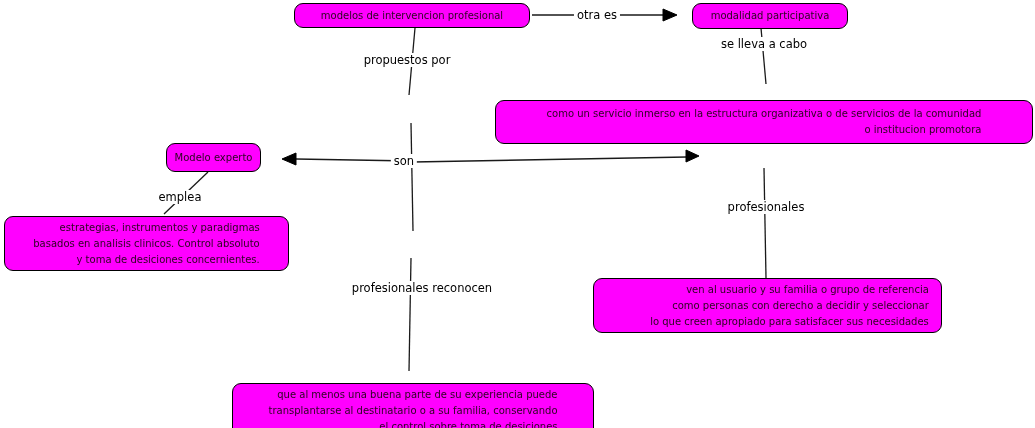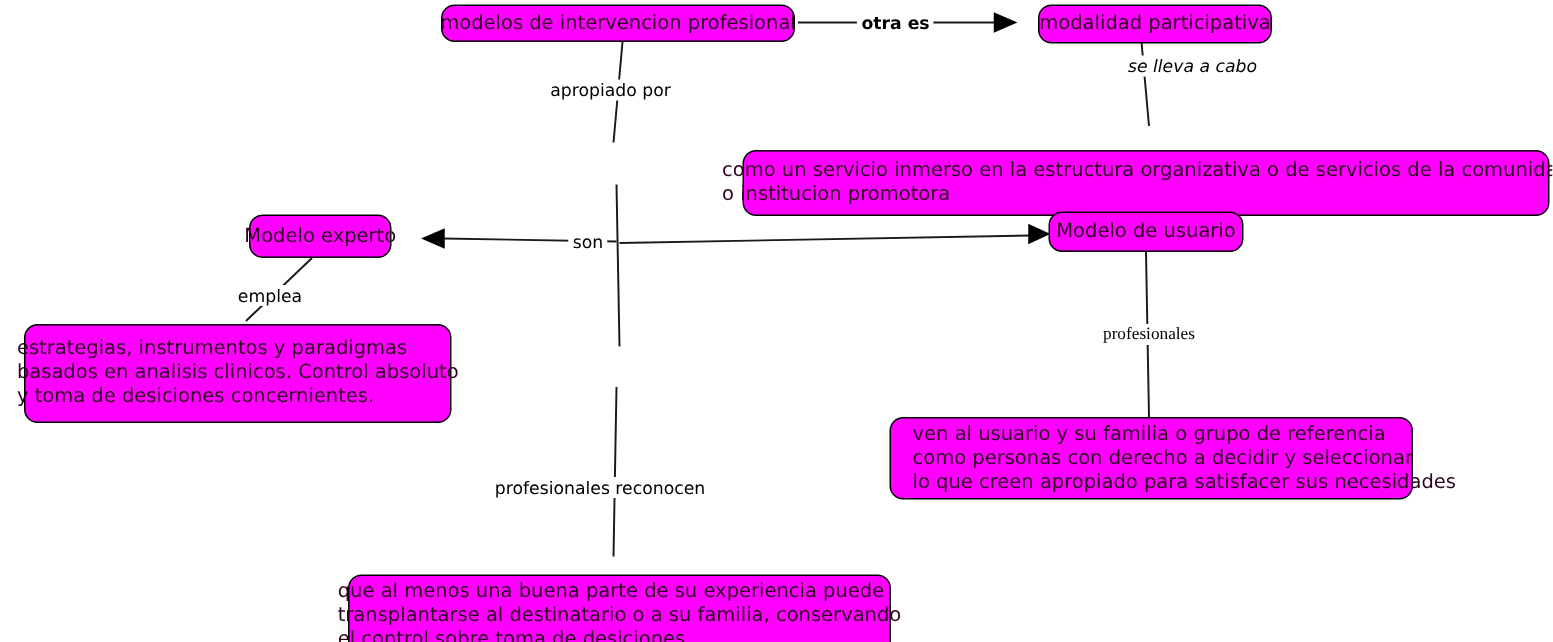--- a/index.html
+++ b/index.html
@@ -30,26 +30,26 @@
     stroke: var(--arrow, #000000);
   }
   .node {
     position: absolute;
     z-index: 2;
     box-sizing: border-box;
     background: var(--node-fill, #FF00FF);
     border: 1.5px solid var(--node-border, #000000);
     border-radius: 9px;
     color: var(--node-text, #2B0520);
-    font-size: 13px;
+    font-size: 10px;
     line-height: 16px;
     display: flex;
     align-items: center;
     justify-content: center;
-    text-align: left;
+    text-align: right;
     white-space: pre;
     cursor: default;
   }
   .link-label {
     position: absolute;
     z-index: 3;
     transform: translate(-50%, -50%);
     background: var(--background, #FFFFFF);
     color: var(--label-text, #000000);
     font-size: 11.5px;
@@ -82,42 +82,41 @@
   <div class="node" style="left:294px; top:3px;  width:236px; height:25px;">modelos de intervencion profesional</div>
 
   <div class="node" style="left:682px; top:3px;  width:156px; height:26px;margin-left:10px;">modalidad participativa</div>
 
   <div class="node" style="left:495px; top:100px; width:538px; height:44px;">como un servicio inmerso en la estructura organizativa o de servicios de la comunidad
 o institucion promotora</div>
 
 
   <div class="node" style="left:166px; top:143px; width:95px; height:29px;">Modelo experto</div>
 
-  <div class="node" style="left:699px; top:141px; width:130px; height:27px;">Modelo de usuario</div>
 
-  <div class="node" style="left:16px; top:216px; width:285px; height:66px;">estrategias, instrumentos y paradigmas
+  <div class="node" style="left:4px; top:216px; width:285px; height:55px;">estrategias, instrumentos y paradigmas
 basados en analisis clinicos. Control absoluto
 y toma de desiciones concernientes.</div>
 
 
   <div class="node" style="left:593px; top:278px; width:349px; height:55px;padding-left:44px;">ven al usuario y su familia o grupo de referencia
 como personas con derecho a decidir y seleccionar
 lo que creen apropiado para satisfacer sus necesidades</div>
 
   <div class="node" style="left:232px; top:383px; width:362px; height:55px;">que al menos una buena parte de su experiencia puede
 transplantarse al destinatario o a su familia, conservando
 el control sobre toma de desiciones</div>
 
-  <div class="link-label" style="left:597px; top:15px;font-weight:bold;">otra es</div>
+  <div class="link-label" style="left:597px; top:15px;">otra es</div>
 
-  <div class="link-label" style="left:795px; top:44px;font-style:italic;">se lleva a cabo</div>
+  <div class="link-label" style="left:764px; top:44px;">se lleva a cabo</div>
 
-  <div class="link-label" style="left:407px; top:60px;">apropiado por</div>
+  <div class="link-label" style="left:407px; top:60px;">propuestos por</div>
 
-  <div class="link-label" style="left:392px; top:161px;">son</div>
+  <div class="link-label" style="left:404px; top:161px;">son</div>
 
   <div class="link-label" style="left:180px; top:197px;">emplea</div>
 
-  <div class="link-label" style="left:766px; top:223px;font-family:Liberation Serif, serif;">profesionales</div>
+  <div class="link-label" style="left:766px; top:207px;">profesionales</div>
 
-  <div class="link-label" style="left:400px; top:288px;margin-top:37px;">profesionales reconocen</div>
+  <div class="link-label" style="left:422px; top:288px;">profesionales reconocen</div>
 
 </div>
 
 </body></html>

